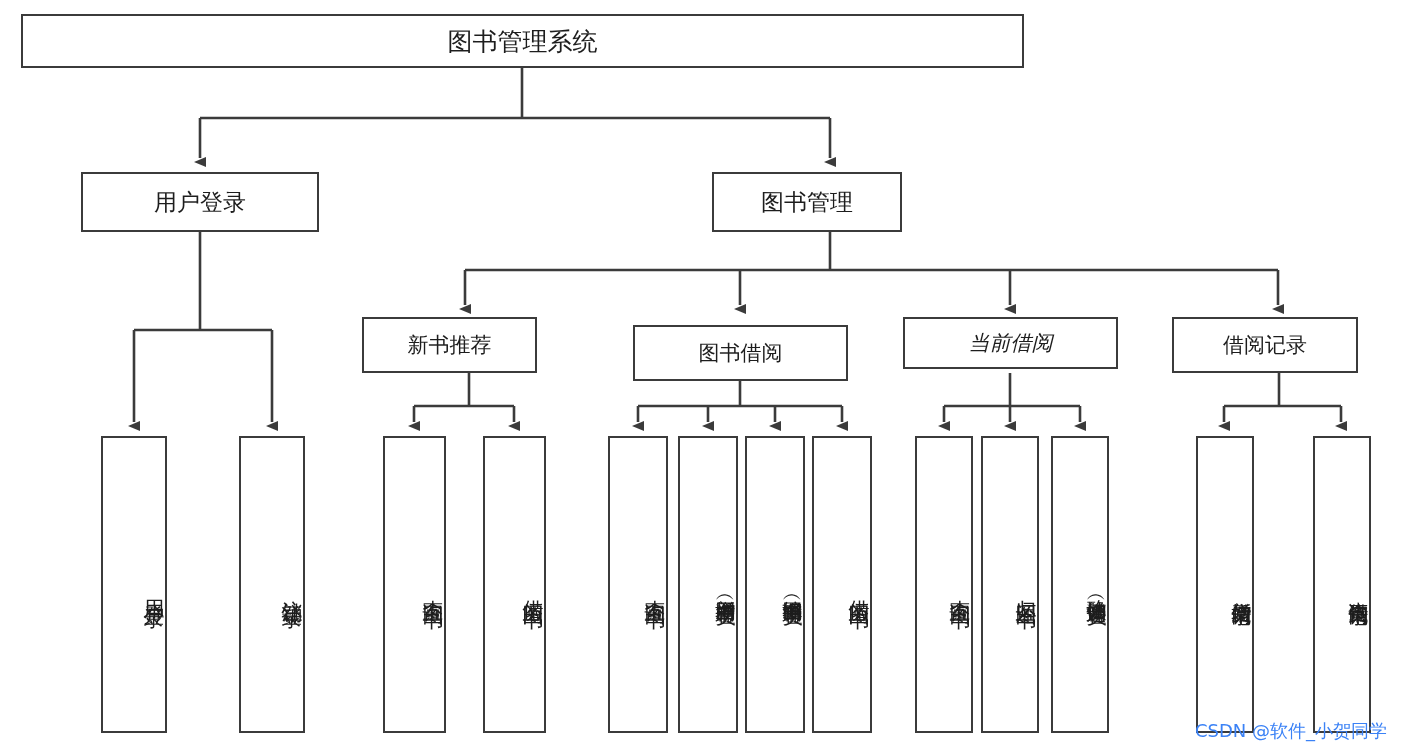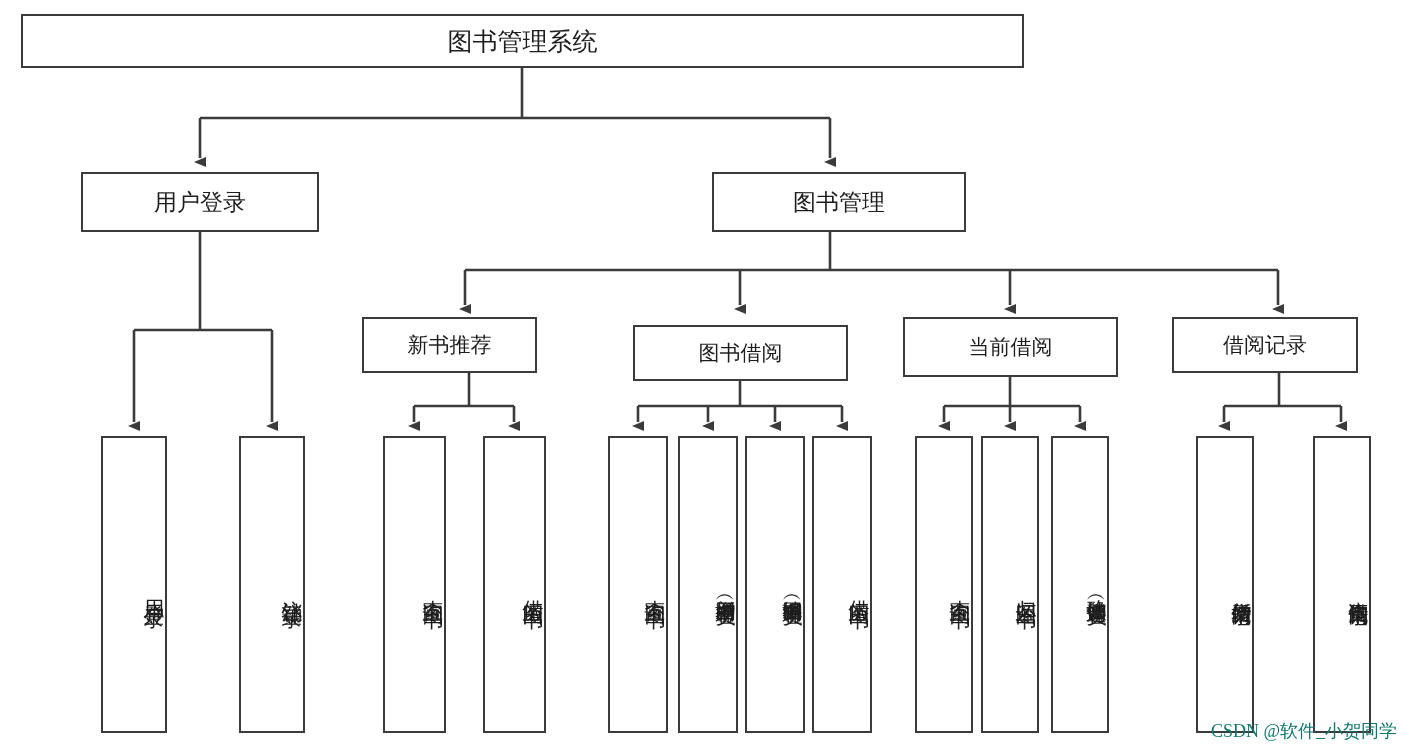--- a/index.html
+++ b/index.html
@@ -57,27 +57,26 @@
   .node-leaf.tight {
     letter-spacing: 1px;
     font-size: 20px;
   }
   .label {
     display: block;
     white-space: nowrap;
   }
   .watermark {
     position: absolute;
-    right: 8px;
+    right: 18px;
     bottom: 4px;
     font-size: 18px;
-    color: #0f766e;
+    color: #3b82f6;
     z-index: 3;
     white-space: nowrap;
-    font-family: Liberation Serif, serif;
   }
 </style>
 </head>
 <body>
 
 <div id="canvas">
 
   <svg id="wires" viewBox="0 0 1405 747" xmlns="http://www.w3.org/2000/svg">
     <defs>
       <marker id="arrow" markerWidth="10" markerHeight="12" refX="1" refY="6" orient="auto" markerUnits="userSpaceOnUse">
@@ -128,31 +127,31 @@
     </g>
   </svg>
 
   <div class="node node-root" style="left:21px; top:14px; width:1003px; height:54px;">
     <span class="label">图书管理系统</span>
   </div>
 
   <div class="node node-l1" style="left:81px; top:172px; width:238px; height:60px;">
     <span class="label">用户登录</span>
   </div>
-  <div class="node node-l1" style="left:712px; top:172px; width:254px; height:60px;">
+  <div class="node node-l1" style="left:712px; top:172px; width:190px; height:60px;">
     <span class="label">图书管理</span>
   </div>
 
   <div class="node node-l2" style="left:362px; top:317px; width:175px; height:56px;">
     <span class="label">新书推荐</span>
   </div>
   <div class="node node-l2" style="left:633px; top:317px; width:215px; height:56px;margin-top:8px;">
     <span class="label">图书借阅</span>
   </div>
-  <div class="node node-l2" style="left:903px; top:317px; width:215px; height:60px;">
+  <div class="node node-l2" style="left:903px; top:317px; width:215px; height:52px;font-style:italic;">
     <span class="label">当前借阅</span>
   </div>
   <div class="node node-l2" style="left:1172px; top:317px; width:186px; height:56px;">
     <span class="label">借阅记录</span>
   </div>
 
   <div class="node node-leaf" style="left:101px; top:436px; width:66px; height:297px;">
     <span class="label">用户登录</span>
   </div>
   <div class="node node-leaf" style="left:239px; top:436px; width:66px; height:297px;">

